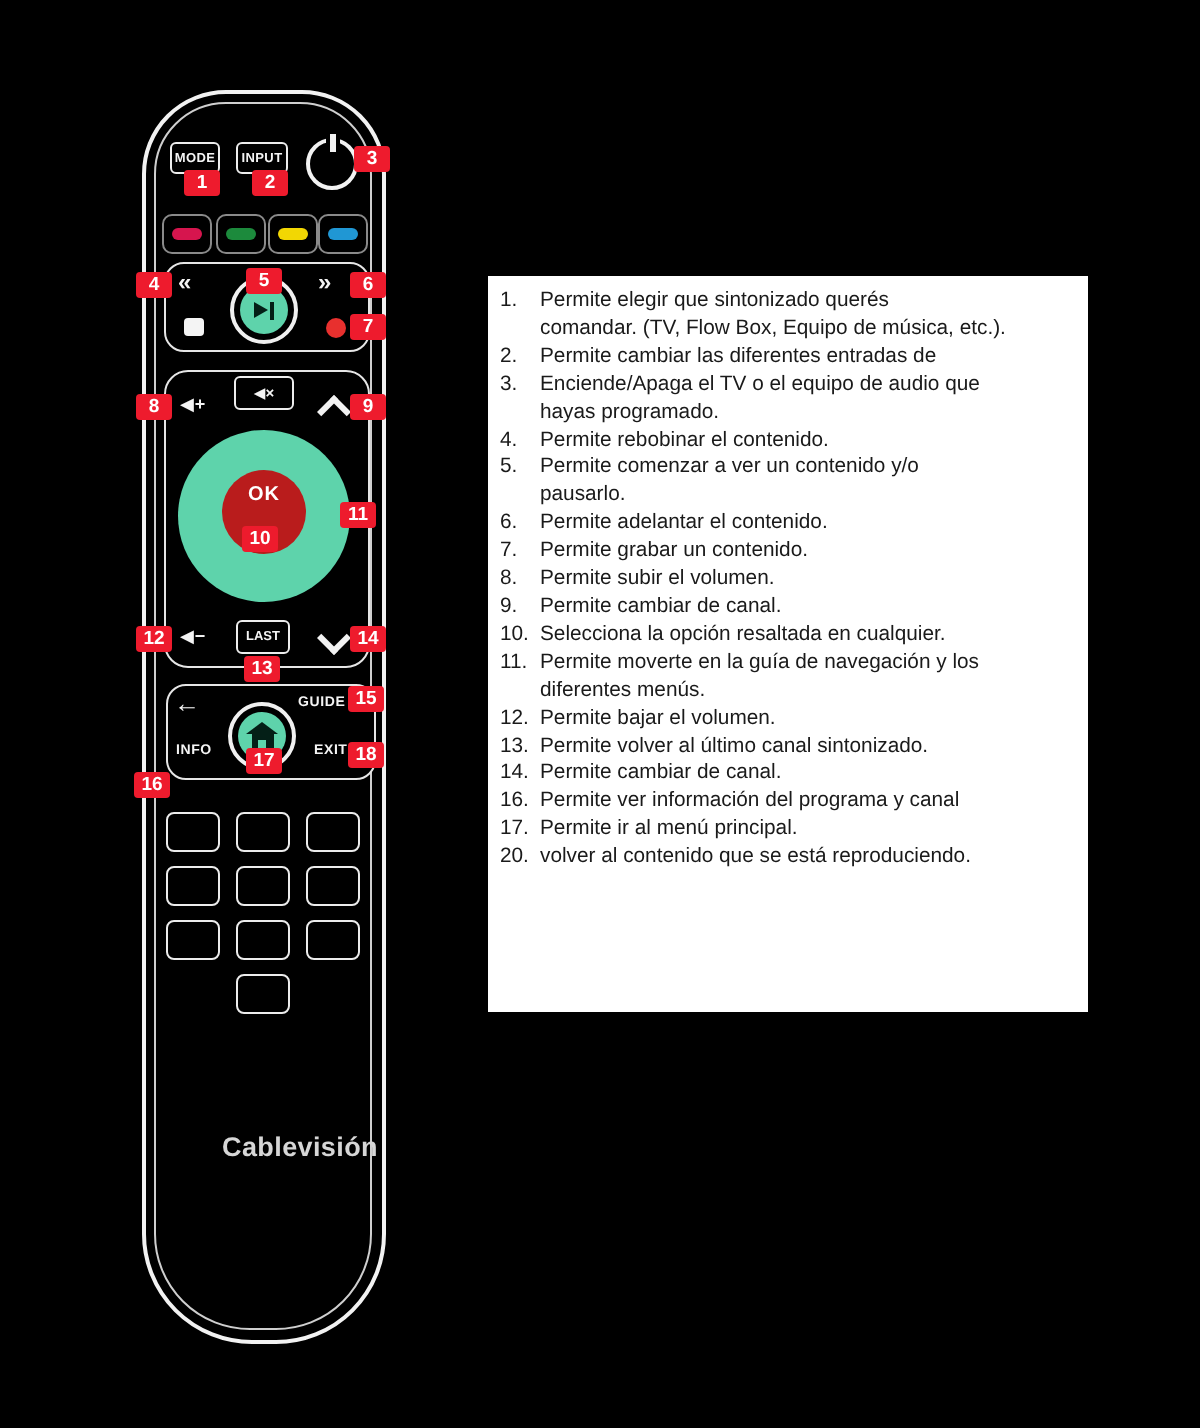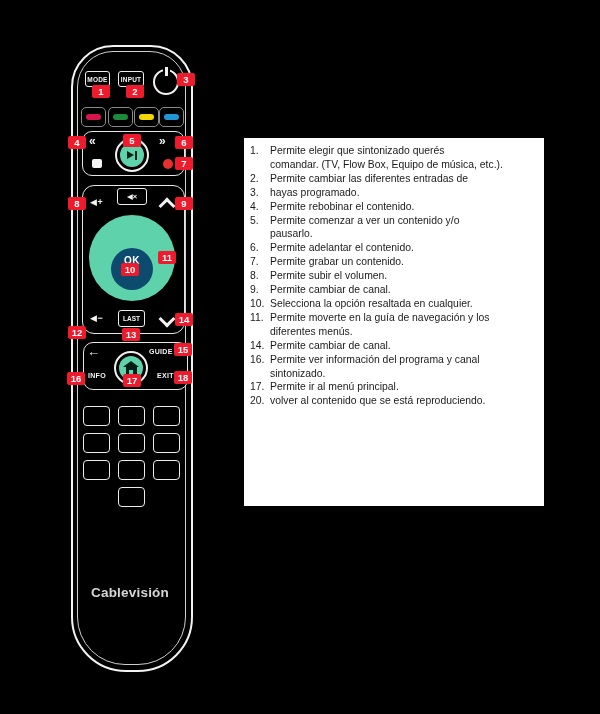--- a/index.html
+++ b/index.html
@@ -61,21 +61,21 @@
 
   .volbtn{font-size:9px;letter-spacing:.5px;}
   .volup{left:90px;top:197px;}
   .voldn{left:90px;top:313px;}
   .mute-btn{left:117px;top:188px;width:28px;height:15px;font-size:7.5px;}
   .chev{width:9px;height:9px;border:solid #f2f2f2;border-width:3px 3px 0 0;}
   .chup{left:161px;top:200px;transform:rotate(-45deg);}
   .chdn{left:161px;top:313px;transform:rotate(135deg);}
 
   .okring{left:89px;top:215px;width:86px;height:86px;border-radius:50%;background:#5ed3ab;}
-  .okcenter{position:absolute;left:22px;top:33px;width:42px;height:42px;border-radius:50%;background:#0c4a6e;}
+  .okcenter{position:absolute;left:22px;top:20px;width:42px;height:42px;border-radius:50%;background:#b91c1c;}
   .oklabel{position:absolute;left:0;top:7px;width:42px;text-align:center;color:#fff;
     font-size:10px;font-weight:bold;letter-spacing:.5px;}
 
   .last-btn{left:118px;top:310px;width:25px;height:15px;font-size:6.5px;}
   .backarrow{left:87px;top:344px;font-size:13px;}
   .guide-lbl{left:149px;top:348px;font-size:7px;letter-spacing:.3px;}
   .info-lbl{left:88px;top:372px;font-size:7px;letter-spacing:.3px;}
   .exit-lbl{left:157px;top:372px;font-size:7px;letter-spacing:.3px;}
   .navlbl{position:absolute;color:#f4f4f4;font-weight:bold;}
 
@@ -85,33 +85,33 @@
   .key:nth-child(10){grid-column:2;}
 
   
   .flowlogo{left:71px;top:554px;width:118px;text-align:center;color:#5ed3ab;
     font-size:37px;font-weight:bold;letter-spacing:-2px;display:flex;
     align-items:center;justify-content:center;}
   .logo-o{display:inline-flex;width:26px;height:26px;border-radius:50%;background:#5ed3ab;
     align-items:center;justify-content:center;margin:6px 1px 0 2px;}
   .logo-o i{display:flex;width:15px;height:15px;border-radius:50%;background:#0b0b0b;
     align-items:center;justify-content:center;font-style:normal;color:#fff;font-size:7px;}
-  .cable{left:71px;top:585px;width:118px;text-align:center;color:#d6d6d6;
+  .cable{left:71px;top:566px;width:118px;text-align:right;color:#d6d6d6;
     font-size:13.5px;font-weight:bold;letter-spacing:.2px;}
 
   
   .badge{position:absolute;min-width:18px;height:13px;padding:0 1px;box-sizing:border-box;
     background:#ee1b2d;color:#fff;font-size:9.5px;font-weight:bold;border-radius:2px;
     display:flex;align-items:center;justify-content:center;z-index:5;}
   .p1{left:92px;top:85px;}   .p2{left:126px;top:85px;}  .p3{left:177px;top:73px;}
   .p4{left:68px;top:136px;}  .p5{left:123px;top:134px;} .p6{left:175px;top:136px;}
   .p7{left:175px;top:157px;} .p8{left:68px;top:197px;}  .p9{left:175px;top:197px;}
-  .p10{left:121px;top:263px;}.p11{left:158px;top:251px;}.p12{left:68px;top:326px;}
+  .p10{left:121px;top:263px;}.p11{left:170px;top:251px;}.p12{left:68px;top:313px;}
   .p13{left:122px;top:328px;}.p14{left:175px;top:313px;}.p15{left:174px;top:343px;}
-  .p16{left:67px;top:372px;} .p17{left:123px;top:374px;}.p18{left:174px;top:371px;}
+  .p16{left:67px;top:386px;} .p17{left:123px;top:374px;}.p18{left:174px;top:371px;}
 
   
   .instr-panel{position:absolute;left:244px;top:138px;width:300px;height:368px;background:#fff;}
   .instr-list{position:absolute;left:6px;top:6px;width:290px;color:#1a1a1a;
     font-size:10.4px;line-height:13.9px;}
   .row{display:flex;}
   .num{width:20px;flex-shrink:0;}
   .body{flex:1;}
   .tline{white-space:nowrap;}
 </style>
@@ -228,20 +228,21 @@
         </div>
         <div class="row">
           <span class="num">2.</span>
           <div class="body">
             <div class="tline">Permite cambiar las diferentes entradas de</div>
           </div>
         </div>
         <div class="row">
           <span class="num">3.</span>
           <div class="body">
+            <div class="tline">Enciende/Apaga el TV o el equipo de audio que</div>
             <div class="tline">hayas programado.</div>
           </div>
         </div>
         <div class="row">
           <span class="num">4.</span>
           <div class="body">
             <div class="tline">Permite rebobinar el contenido.</div>
           </div>
         </div>
         <div class="row">
@@ -282,30 +283,41 @@
           </div>
         </div>
         <div class="row">
           <span class="num">11.</span>
           <div class="body">
             <div class="tline">Permite moverte en la guía de navegación y los</div>
             <div class="tline">diferentes menús.</div>
           </div>
         </div>
         <div class="row">
+          <span class="num">12.</span>
+          <div class="body">
+            <div class="tline">Permite bajar el volumen.</div>
+          </div>
+        </div>
+        <div class="row">
+          <span class="num">13.</span>
+          <div class="body">
+            <div class="tline">Permite volver al último canal sintonizado.</div>
+          </div>
+        </div>
+        <div class="row">
           <span class="num">14.</span>
           <div class="body">
             <div class="tline">Permite cambiar de canal.</div>
           </div>
         </div>
         <div class="row">
           <span class="num">16.</span>
           <div class="body">
             <div class="tline">Permite ver información del programa y canal</div>
-            <div class="tline">sintonizado.</div>
           </div>
         </div>
         <div class="row">
           <span class="num">17.</span>
           <div class="body">
             <div class="tline">Permite ir al menú principal.</div>
           </div>
         </div>
         <div class="row">
           <span class="num">20.</span>

